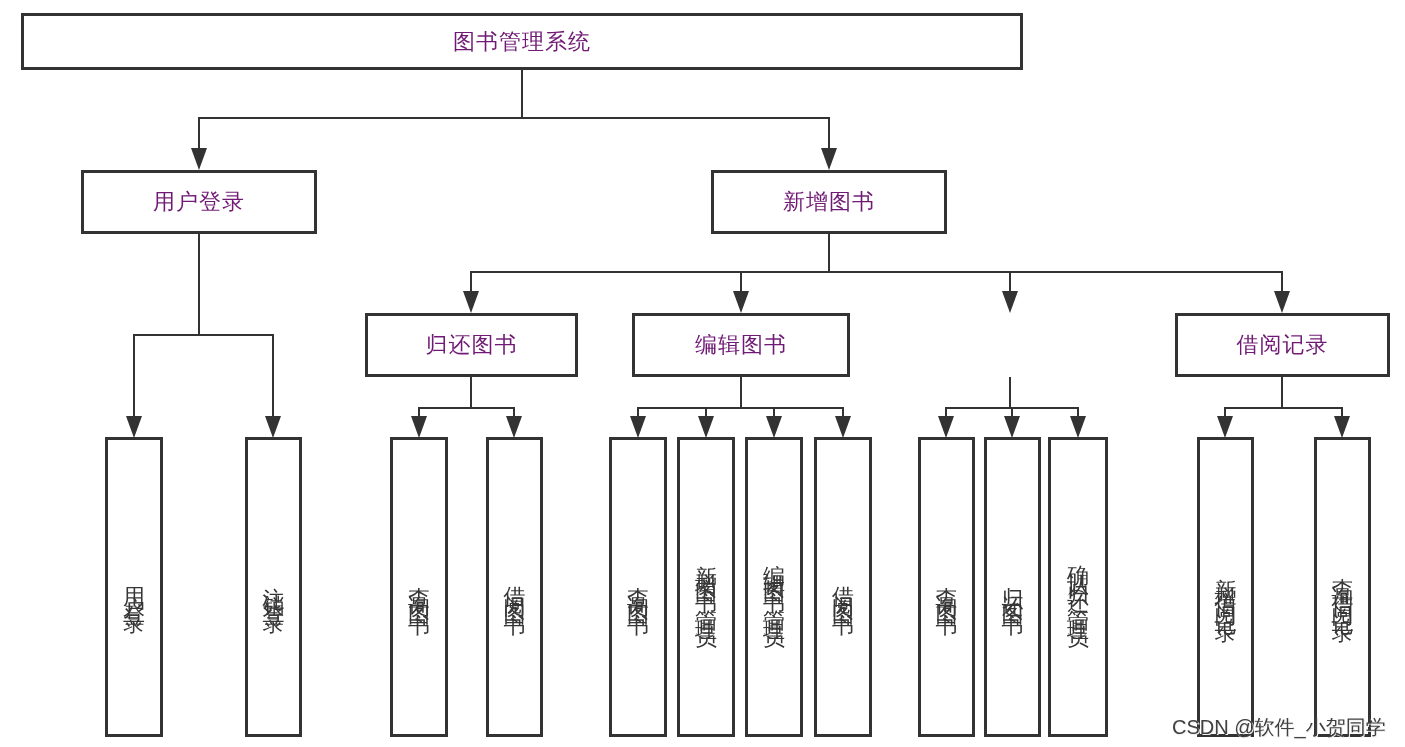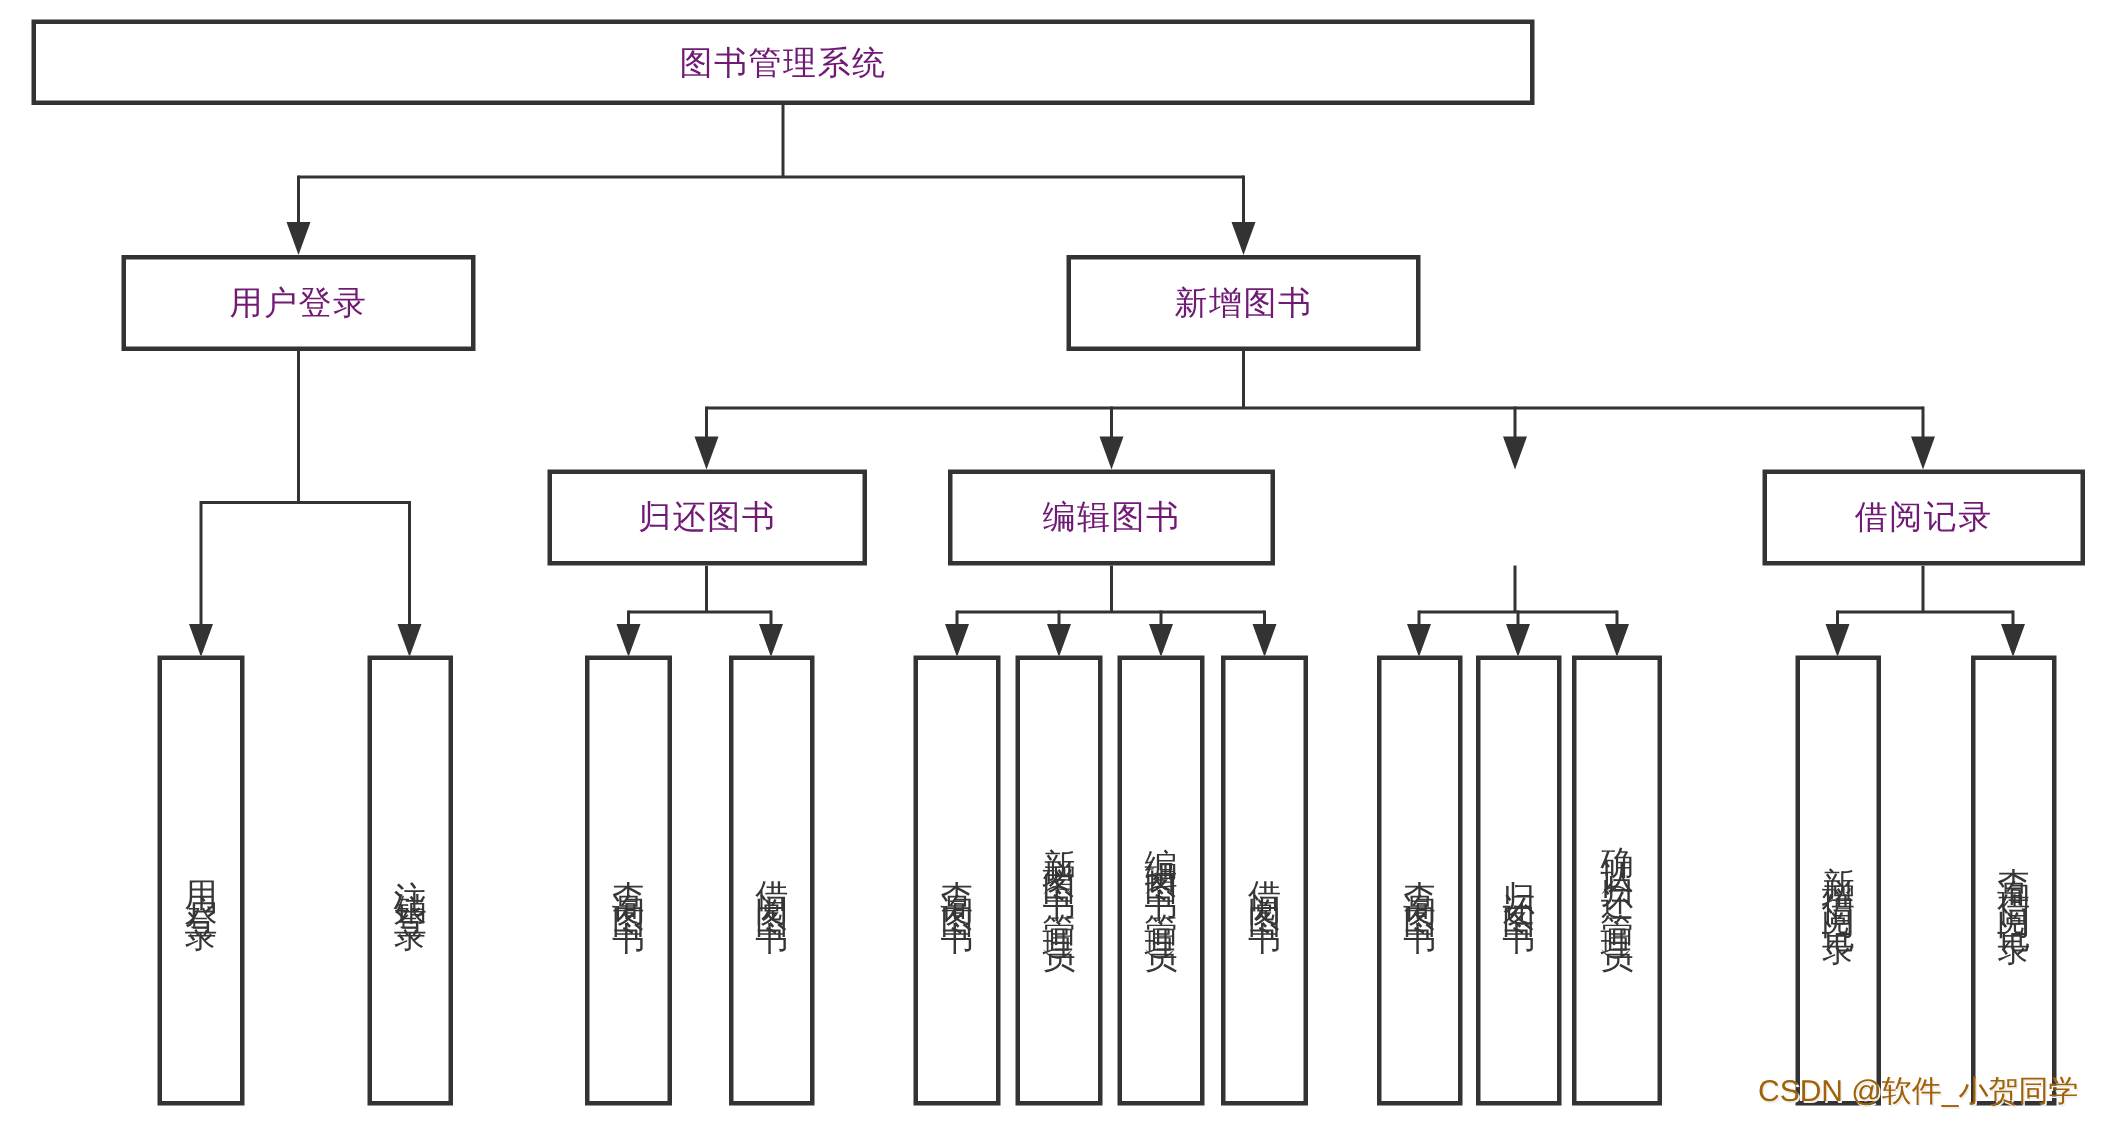--- a/index.html
+++ b/index.html
@@ -40,21 +40,21 @@
     font-size:22px;
     line-height:1;
     letter-spacing:9px;
     color:#363636;
     white-space:nowrap;
   }
   .watermark{
     position:absolute;
     left:1172px;top:714px;
     font-size:20px;
-    color:#a16207;
+    color:#404040;
     text-shadow:1px 1px 0 #eeeeee;
     z-index:4;
     white-space:nowrap;
   }
 </style>
 </head>
 <body>
 
 <div class="stage">
 

